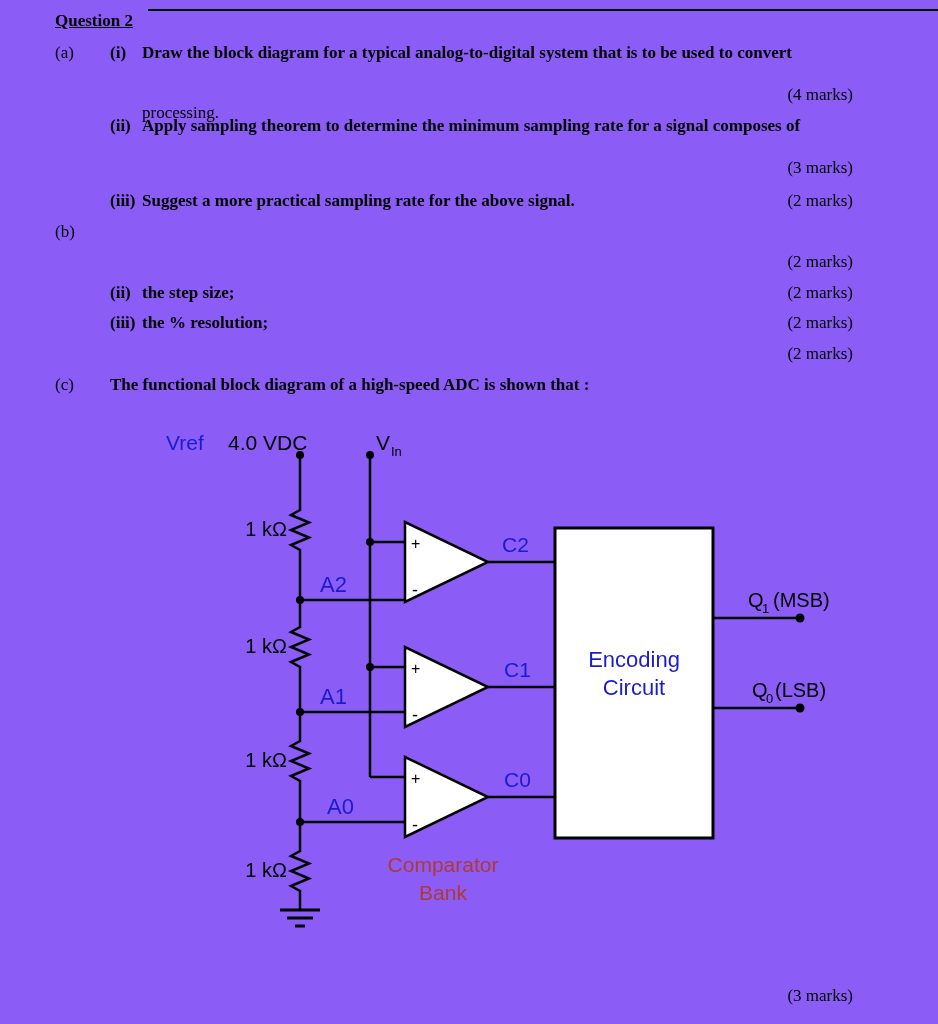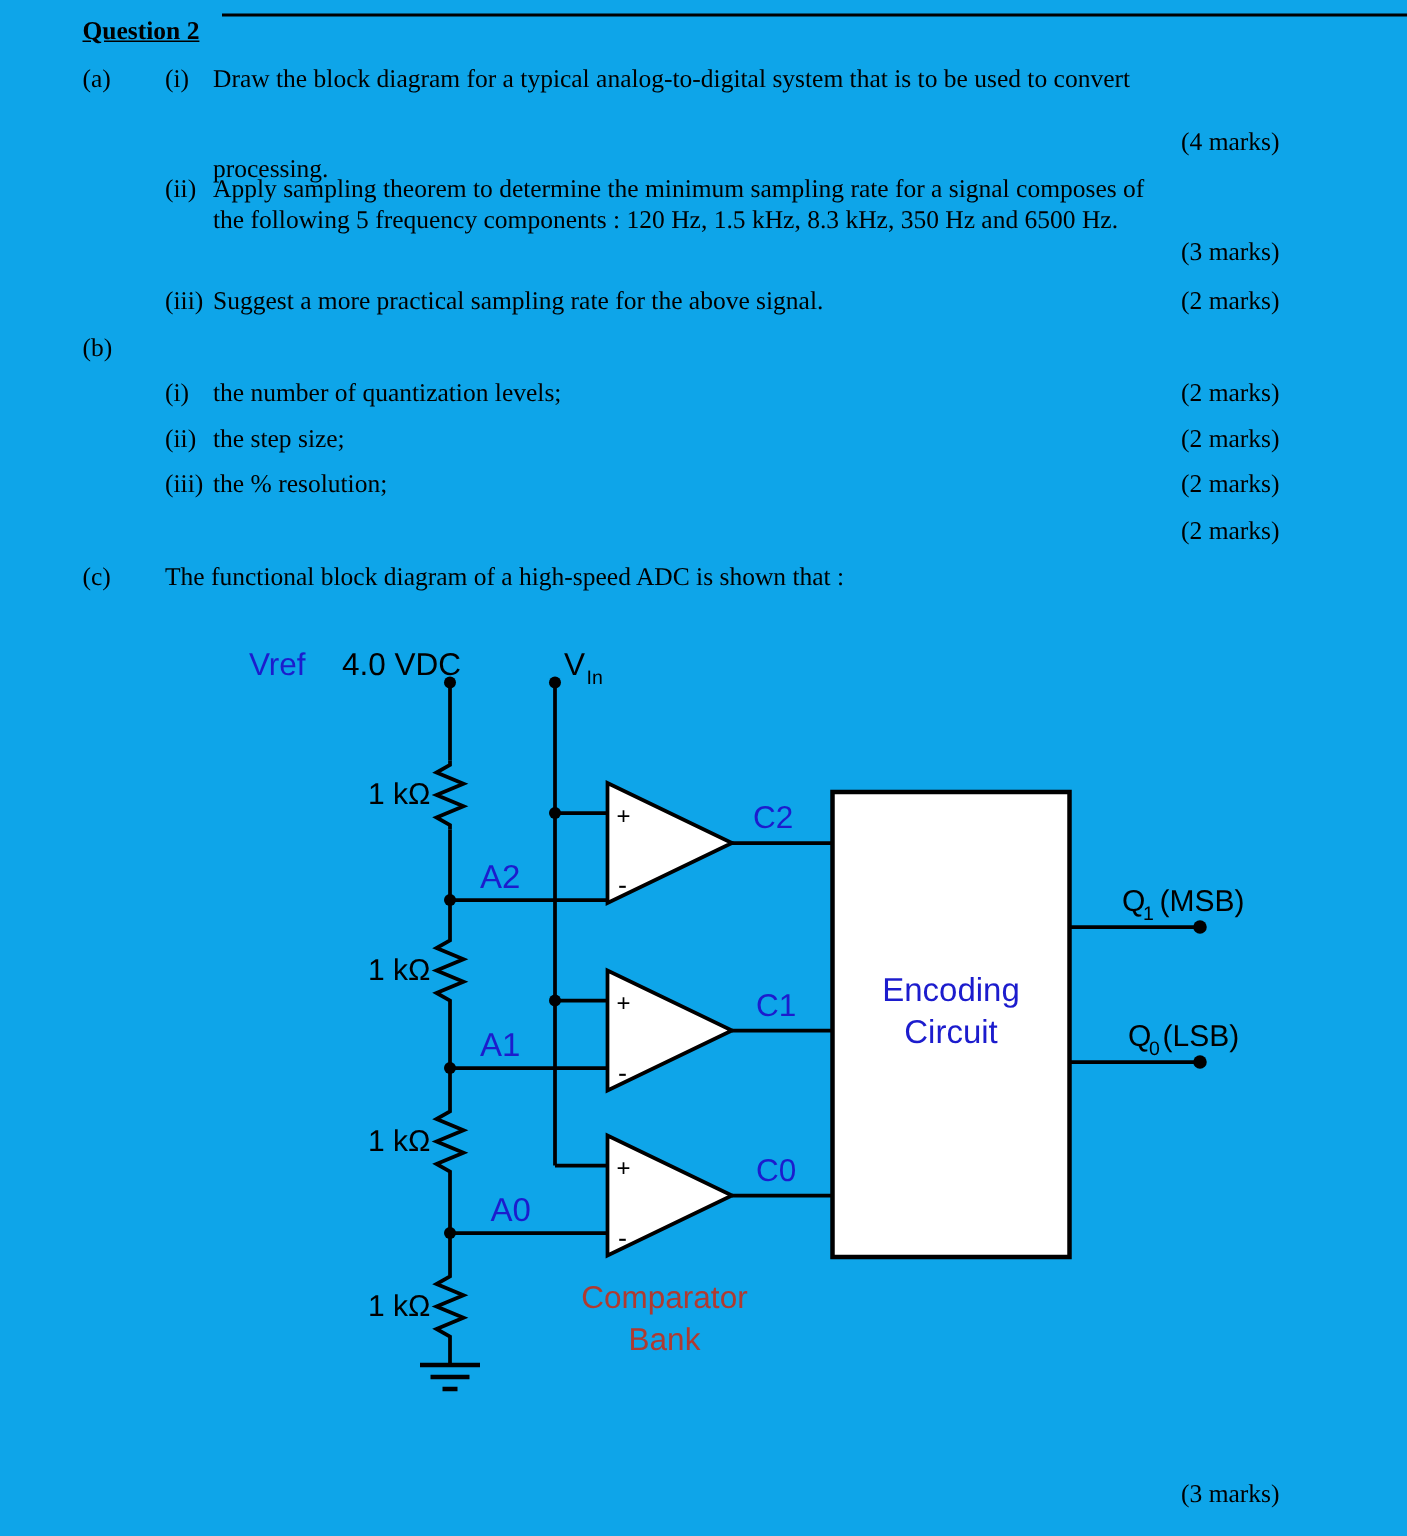--- a/index.html
+++ b/index.html
@@ -1,25 +1,25 @@
 <!DOCTYPE html>
 <html><head>
 <meta charset="utf-8">
 <style>
   * { margin:0; padding:0; box-sizing:border-box; }
   html,body { background:#ffffff; }
   .page {
-    position:relative; width:938px; height:1024px; background:#0ea5e9;
+    position:relative; width:938px; height:1024px; background:#8b5cf6;
     font-family:"Liberation Serif", serif; font-size:17px; line-height:21px;
     color:#000; overflow:hidden;
   }
   .title { position:absolute; left:55px; top:10px; font-weight:bold; text-decoration:underline; }
   .top-rule { position:absolute; left:148px; top:9px; width:790px; height:2px; background:#000; }
   .plabel { position:absolute; left:55px; }
-  .row { position:absolute; left:110px; white-space:nowrap; }
+  .row { position:absolute; left:110px; white-space:nowrap;font-weight:bold; }
   .slabel { display:inline-block; min-width:32px; }
   .cont { position:absolute; left:142px; white-space:nowrap; }
   .marks { position:absolute; right:85px; white-space:nowrap; }
   .diagram { position:absolute; left:0; top:420px; }
   .dtxt { font-family:"Liberation Sans", sans-serif; }
   .dblue { fill:#1c1ccd; }
   .dblack { fill:#000000; }
   .dred { fill:#b03a30; }
 </style>
 </head>
@@ -34,33 +34,29 @@
 
   <div class="row" style="top:42px">
     <span class="slabel">(i)</span><span>Draw the block diagram for a typical analog-to-digital system that is to be used to convert</span>
   </div>
   <div class="cont" style="top:102px">processing.</div>
   <div class="marks" style="top:84px">(4 marks)</div>
 
   <div class="row" style="top:115px">
     <span class="slabel">(ii)</span><span>Apply sampling theorem to determine the minimum sampling rate for a signal composes of</span>
   </div>
-  <div class="cont" style="top:136px">the following 5 frequency components : 120 Hz, 1.5 kHz, 8.3 kHz, 350 Hz and 6500 Hz.</div>
   <div class="marks" style="top:157px">(3 marks)</div>
 
   <div class="row" style="top:190px">
     <span class="slabel">(iii)</span><span>Suggest a more practical sampling rate for the above signal.</span>
   </div>
   <div class="marks" style="top:190px">(2 marks)</div>
 
   <span class="plabel" style="top:221px">(b)</span>
 
-  <div class="row" style="top:251px">
-    <span class="slabel">(i)</span><span>the number of quantization levels;</span>
-  </div>
   <div class="marks" style="top:251px">(2 marks)</div>
 
   <div class="row" style="top:282px">
     <span class="slabel">(ii)</span><span>the step size;</span>
   </div>
   <div class="marks" style="top:282px">(2 marks)</div>
 
   <div class="row" style="top:312px">
     <span class="slabel">(iii)</span><span>the % resolution;</span>
   </div>

